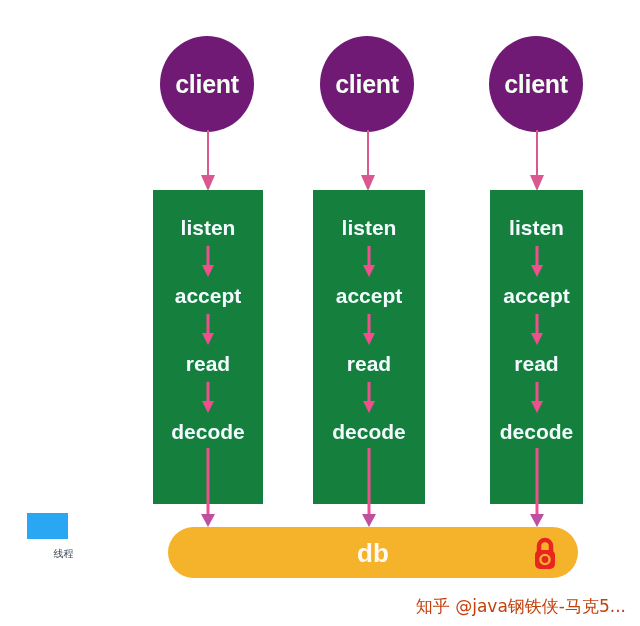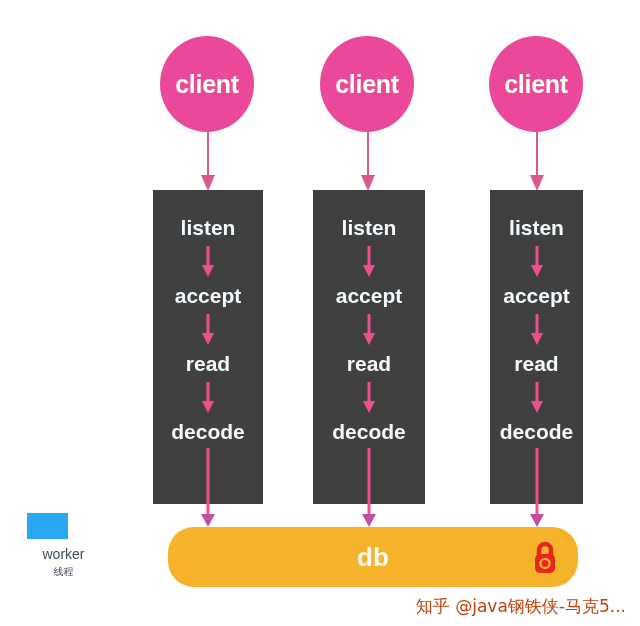--- a/index.html
+++ b/index.html
@@ -18,38 +18,38 @@
     background: #ffffff;
     overflow: hidden;
   }
 
   
   .client-node {
     position: absolute;
     width: 94px;
     height: 96px;
     border-radius: 50%;
-    background: #ec4899;
+    background: #701a75;
     display: flex;
     align-items: center;
     justify-content: center;
   }
   .client-label {
     color: #f2fff0;
     font-size: 25px;
     font-weight: bold;
     letter-spacing: -0.3px;
     line-height: 1;
     user-select: none;
   }
 
   
   .worker-col {
     position: absolute;
-    background: #404040;
+    background: #15803d;
     display: flex;
     flex-direction: column;
     align-items: center;
   }
   .stage-label {
     color: #f4fbff;
     font-size: 21px;
     font-weight: bold;
     line-height: 1;
     text-align: center;
@@ -232,32 +232,31 @@
   <svg class="arrow-svg" style="left:361px; top:504px;" width="16" height="24" viewBox="0 0 16 24">
     <line x1="8" y1="0" x2="8" y2="12" stroke="#ef4f8e" stroke-width="3"></line>
     <polygon points="1,10 15,10 8,23" fill="#bf4fa0"></polygon>
   </svg>
 
   <svg class="arrow-svg" style="left:529px; top:504px;" width="16" height="24" viewBox="0 0 16 24">
     <line x1="8" y1="0" x2="8" y2="12" stroke="#ef4f8e" stroke-width="3"></line>
     <polygon points="1,10 15,10 8,23" fill="#bf4fa0"></polygon>
   </svg>
 
-  <div class="db-bar" style="left:168px; top:527px; width:410px; height:60px;">
+  <div class="db-bar" style="left:168px; top:527px; width:410px; height:51px;">
     <span class="db-label">db</span>
     <span class="lock-wrap">
       <svg width="30" height="36" viewBox="0 0 30 36">
         <path d="M9 16 V11 a6 6 0 0 1 12 0 V16" fill="none" stroke="#e8251f" stroke-width="4.5" stroke-linecap="round"></path>
         <rect x="5" y="15" width="20" height="19" rx="5" ry="5" fill="#e8251f"></rect>
         <circle cx="15" cy="24.5" r="4.6" fill="none" stroke="#f5b32c" stroke-width="2.4"></circle>
       </svg>
     </span>
   </div>
 
   <div class="legend">
     <div class="legend-swatch"></div>
-    <div class="legend-text">worker</div>
     <div class="legend-text cjk">线程</div>
   </div>
 
   <div class="watermark">知乎 @java钢铁侠-马克5...</div>
 
 </div>
 
 </body></html>

